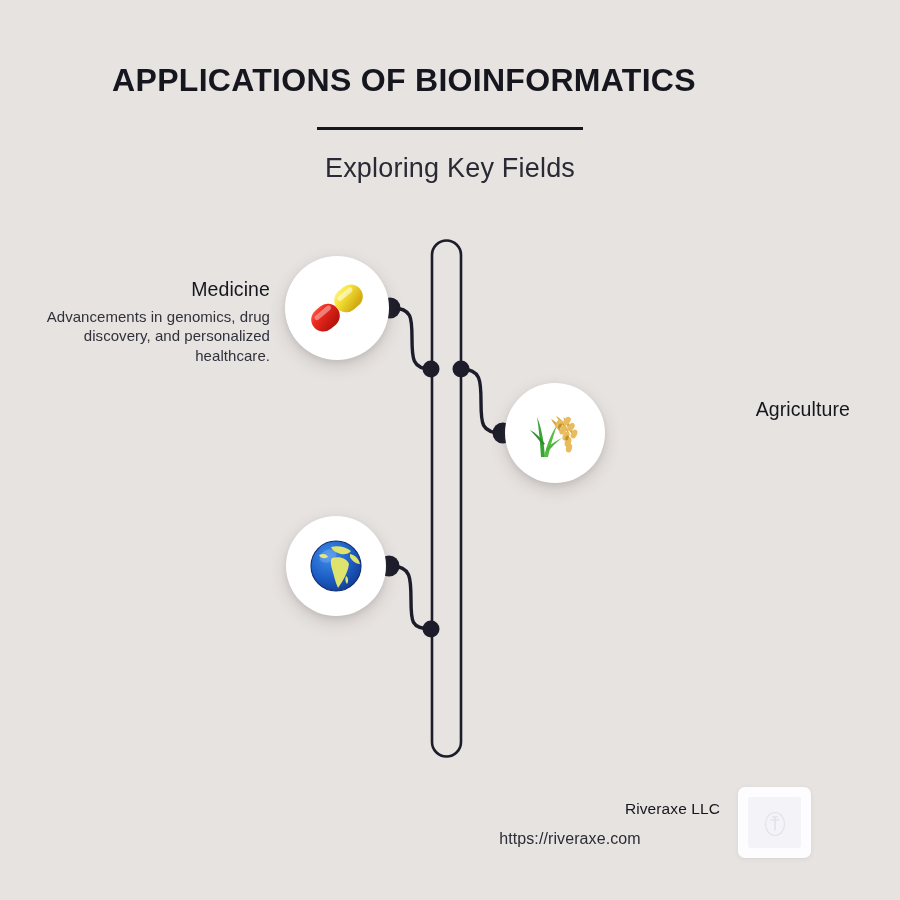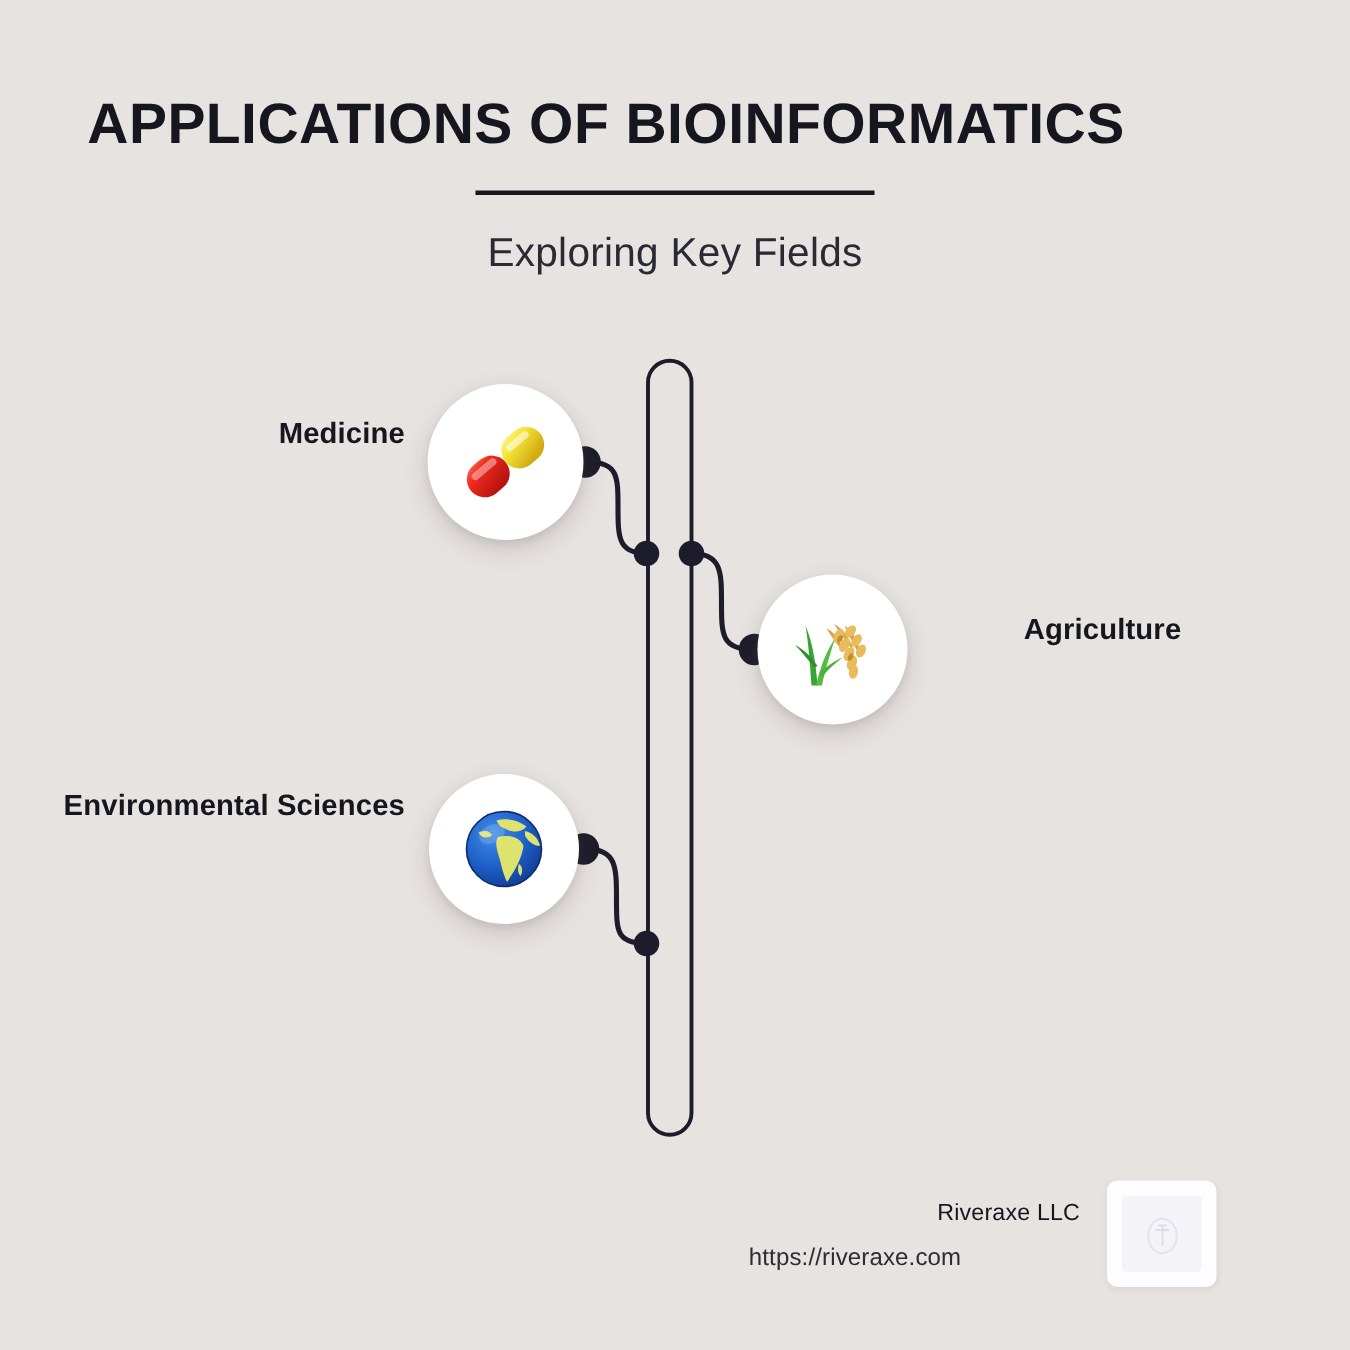--- a/index.html
+++ b/index.html
@@ -28,21 +28,21 @@
     position: absolute;
     top: 0; left: 0;
     width: 900px;
     text-align: center;
   }
 
   .main-title {
     position: absolute;
     top: 62px; left: 0;
     width: 808px;
-    font-size: 38px;
+    font-size: 32px;
     font-weight: 800;
     letter-spacing: 0.3px;
     color: #16161f;
     text-align: center;
     white-space: nowrap;
   }
 
   .title-divider {
     position: absolute;
     top: 127px;
@@ -99,25 +99,25 @@
     left: 286px; top: 516px;
     width: 100px; height: 100px;
   }
 
   .icon-art { display: block; }
 
   
   .text-block { position: absolute; }
 
   .tb-left  { text-align: right; }
-  .tb-right { text-align: center; margin-top: 11px; }
+  .tb-right { text-align: right; }
 
   .block-heading {
     font-size: 19.5px;
-    font-weight: 700;
+    font-weight: 400;
     color: #16161f;
     line-height: 1.23;
     letter-spacing: 0.1px;
   }
 
   .block-body {
     font-size: 15px;
     font-weight: 400;
     color: #31313c;
     line-height: 1.30;
@@ -290,28 +290,28 @@
 
         <path d="M11 17 C15 15 19 16 20 19 C17 21 13 21 11 17 Z"></path>
       </g>
       <circle cx="28" cy="28" r="25" fill="none" stroke="#0c2c72" stroke-width="1.1"></circle>
       <ellipse cx="20" cy="18" rx="9" ry="6" fill="#ffffff" opacity="0.16" transform="rotate(-25 20 18)"></ellipse>
     </svg>
   </div>
 
   <div class="text-block tb-left tb-medicine">
     <div class="block-heading">Medicine</div>
+    <div class="block-body">Advancements in genomics, drug discovery, and personalized healthcare.</div>
   </div>
 
   <div class="text-block tb-right tb-agriculture">
     <div class="block-heading">Agriculture</div>
   </div>
 
   <div class="text-block tb-left tb-environment">
-    <div class="block-heading">Environmental Sciences</div>
   </div>
 
   <div class="footer-company">Riveraxe LLC</div>
 
   <div class="footer-url">https://riveraxe.com</div>
 
   <div class="footer-logo-box">
     <div class="footer-logo-inner">
       <svg width="26" height="28" viewBox="0 0 26 28">
         <ellipse cx="13" cy="15" rx="9.5" ry="11.5" fill="none" stroke="#e2e2ea" stroke-width="1.2"></ellipse>

